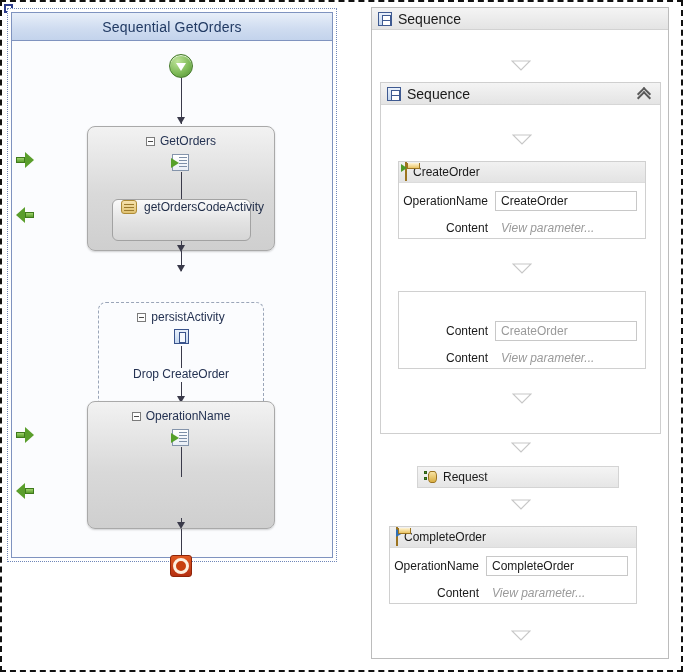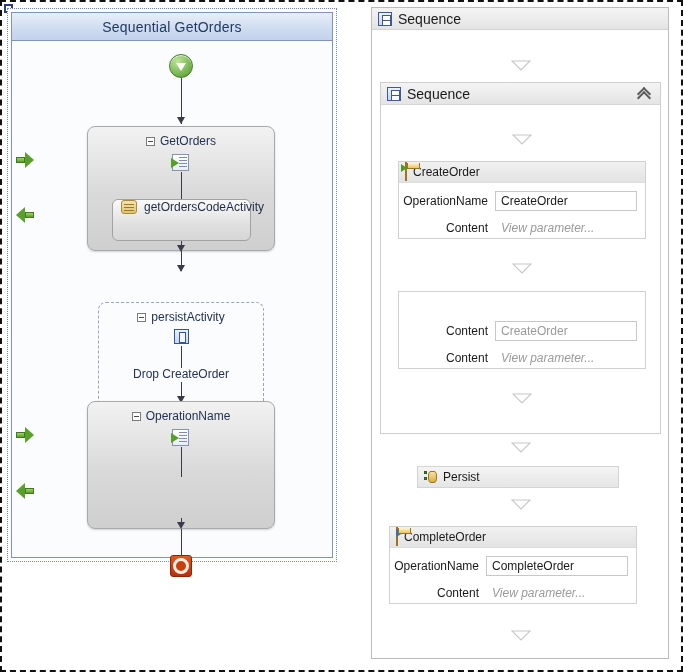--- a/index.html
+++ b/index.html
@@ -467,21 +467,21 @@
 
   <div class="persist-row" style="left:45px; top:458px; width:202px;">
     <span class="db-icon">
       <span class="nodes">
           <i></i>
           <i></i>
           <i></i>
         </span>
       <span class="cyl"></span>
     </span>
-    <span>Persist</span>
+    <span>Request</span>
   </div>
 
   <div class="tri-wrap" style="left:139px; top:491px;">
     <svg width="20" height="11" viewBox="0 0 20 11">
         <polygon points="1,1 19,1 10,10" fill="#ffffff" stroke="#c7c7c7" stroke-width="1.2"></polygon>
       </svg>
   </div>
 
   <div class="card" style="left:17px; top:518px; width:248px; height:78px;">
     <div class="card-head">

